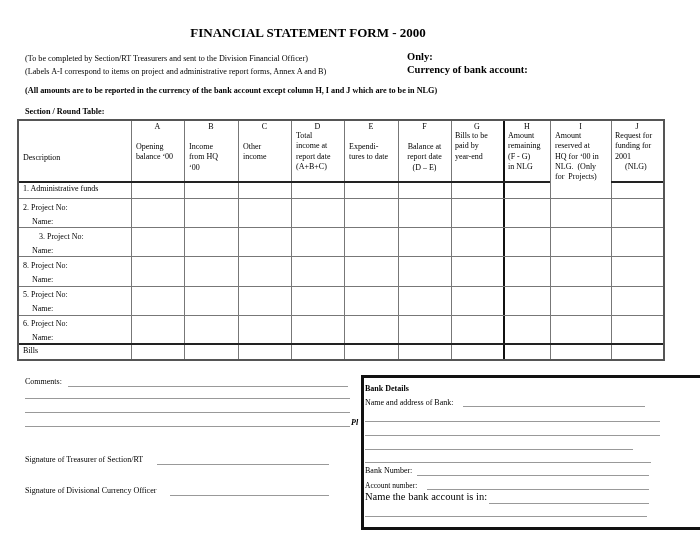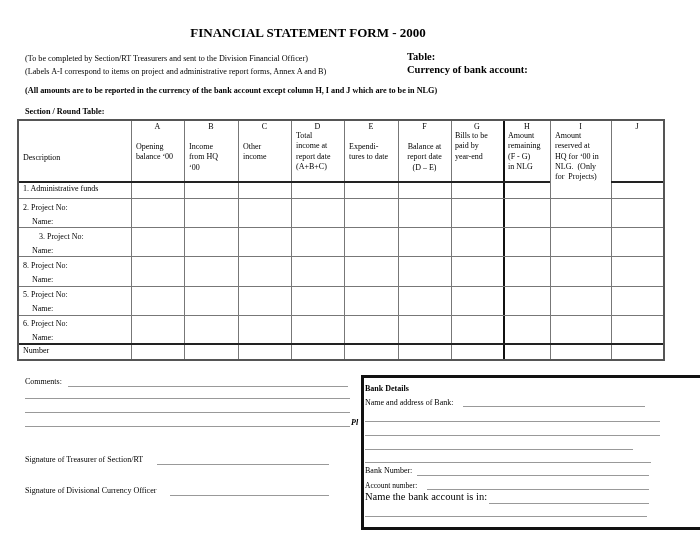--- a/index.html
+++ b/index.html
@@ -31,21 +31,21 @@
     .bank .t { position: absolute; font-size: 8px; white-space: nowrap; }
     .bank .big { font-size: 10.5px; }
     .pl { left: 351px; top: 418px; font-size: 8px; font-weight: bold; font-style: italic; }
   </style>
 </head>
 <body>
 
 <div class="abs title">FINANCIAL STATEMENT FORM - 2000</div>
 <div class="abs sub" style="top:54px">(To be completed by Section/RT Treasurers and sent to the Division Financial Officer)</div>
 <div class="abs sub" style="top:67px">(Labels A-I correspond to items on project and administrative report forms, Annex A and B)</div>
-<div class="abs right-hdr" style="top:51px">Table:</div>
+<div class="abs right-hdr" style="top:51px">Only:</div>
 <div class="abs right-hdr" style="top:64px">Currency of bank account:</div>
 <div class="abs note">(All amounts are to be reported in the currency of the bank account except column H, I and J which are to be in NLG)</div>
 <div class="abs section-label">Section / Round Table:</div>
 
 <div class="grid">
 
   <div class="vline" style="left:112px;height:238px"></div>
   <div class="vline" style="left:165px;height:238px"></div>
   <div class="vline" style="left:219px;height:238px"></div>
   <div class="vline" style="left:272px;height:238px"></div>
@@ -107,39 +107,43 @@
 in NLG</div>
 
   <div class="letter" style="left:531px;width:61px;top:1px">I</div>
   <div class="cell-text" style="left:536px;top:10px">Amount
 reserved at
 HQ for ‘00 in
 NLG.  (Only
 for  Projects)</div>
 
   <div class="letter" style="left:592px;width:52px;top:1px">J</div>
+  <div class="cell-text" style="left:596px;top:10px">Request for
+funding for
+2001
+     (NLG)</div>
 
   <div class="cell-text" style="left:4px;top:63px">1. Administrative funds</div>
 
   <div class="cell-text" style="left:4px;top:82px">2. Project No:</div>
   <div class="cell-text" style="left:13px;top:96px">Name:</div>
 
   <div class="cell-text" style="left:20px;top:111px">3. Project No:</div>
   <div class="cell-text" style="left:13px;top:125px">Name:</div>
 
   <div class="cell-text" style="left:4px;top:140px">8. Project No:</div>
   <div class="cell-text" style="left:13px;top:154px">Name:</div>
 
   <div class="cell-text" style="left:4px;top:169px">5. Project No:</div>
   <div class="cell-text" style="left:13px;top:183px">Name:</div>
 
   <div class="cell-text" style="left:4px;top:198px">6. Project No:</div>
   <div class="cell-text" style="left:13px;top:212px">Name:</div>
 
-  <div class="cell-text" style="left:4px;top:225px">Number</div>
+  <div class="cell-text" style="left:4px;top:225px">Bills</div>
 </div>
 
 <div class="abs comments">Comments:</div>
 <div class="uline" style="left:68px;top:386px;width:280px"></div>
 <div class="uline" style="left:25px;top:398px;width:325px"></div>
 <div class="uline" style="left:25px;top:412px;width:325px"></div>
 <div class="uline" style="left:25px;top:426px;width:325px"></div>
 <div class="abs pl">Pl</div>
 
 <div class="abs sig" style="top:455px">Signature of Treasurer of Section/RT</div>

